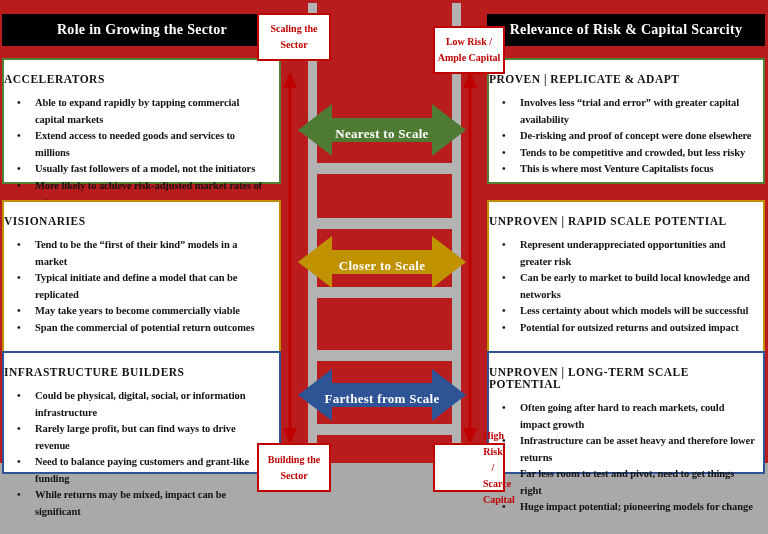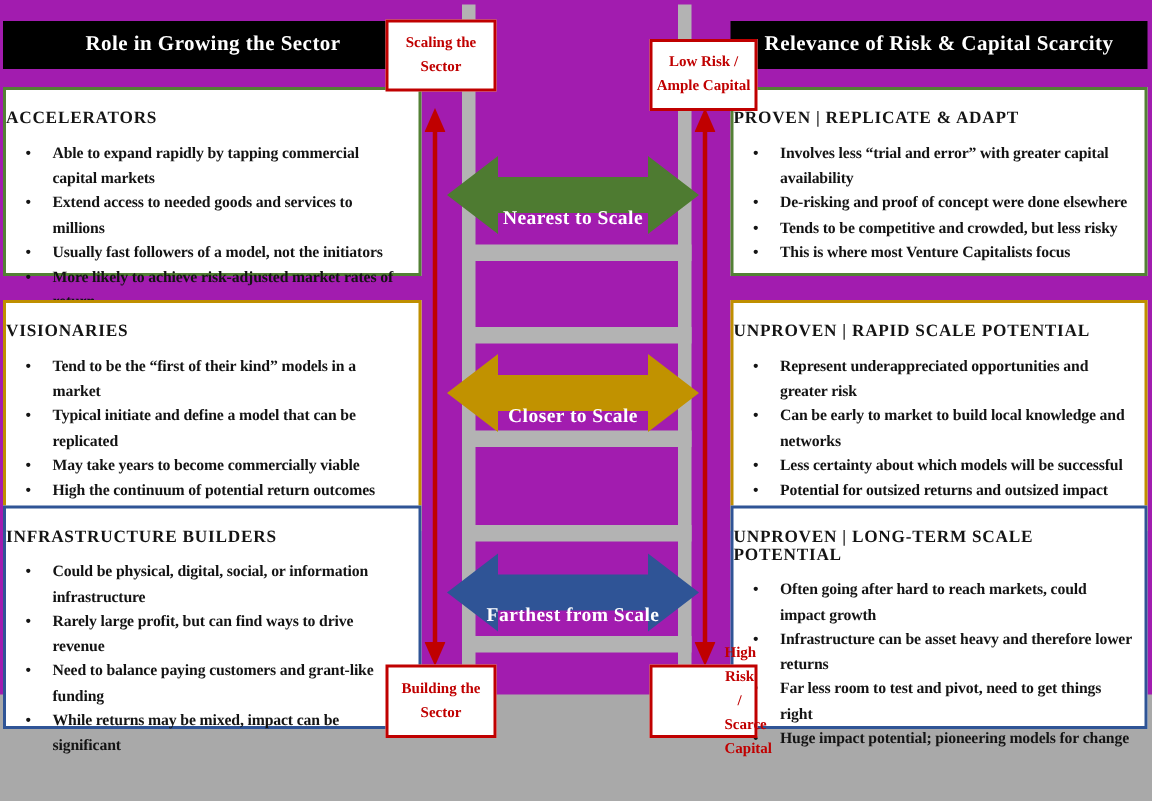--- a/index.html
+++ b/index.html
@@ -1,16 +1,16 @@
 <!DOCTYPE html>
 <html><head>
 <meta charset="utf-8">
 <style>
   html,body{margin:0;padding:0;background:#fff;}
-  .stage{position:relative;width:768px;height:534px;background:#a21caf;
+  .stage{position:relative;width:768px;height:534px;background:#b91c1c;
          font-family:"Liberation Serif", serif;overflow:hidden;}
 
   
   .gray-band{position:absolute;left:0;top:463px;width:768px;height:71px;background:#a9a9a9;}
 
   
   .rail,.rung{position:absolute;background:#b3b3b3;}
   .rail{width:9px;top:3px;height:460px;}
   .rail.left{left:308px;} .rail.right{left:452px;}
   .rung{left:308px;width:153px;height:11px;}
@@ -23,32 +23,32 @@
 
   
   .panel{position:absolute;background:#fff;border:2px solid #000;box-sizing:border-box;}
   .panel.green{border-color:#538135;}
   .panel.gold{border-color:#bf8f00;}
   .panel.blue{border-color:#2f5496;}
   .col-left{left:2px;width:279px;}
   .col-right{left:487px;width:278px;}
   .row1{top:58px;height:126px;}
   .row2{top:200px;height:154px;}
-  .row3{top:337px;height:149px;}
+  .row3{top:351px;height:123px;}
   .panel-title{margin-top:13px;font-weight:bold;font-size:11.5px;
                letter-spacing:.5px;color:#141414;}
   .panel ul{list-style:none;margin:10px 0 0 0;padding:0;}
   .panel li{position:relative;padding:0 8px 0 31px;font-size:10.5px;font-weight:bold;
             line-height:16.5px;color:#141414;letter-spacing:-0.1px;}
   .panel li::before{content:"•";position:absolute;left:13px;}
 
   
   .h-arrow{position:absolute;left:298px;width:168px;height:58px;}
   .h-arrow svg{position:absolute;left:0;top:0;}
-  .h-arrow .lbl{position:absolute;left:0;top:15px;width:168px;height:58px;display:flex;
+  .h-arrow .lbl{position:absolute;left:0;top:4px;width:168px;height:58px;display:flex;
                 align-items:center;justify-content:center;color:#fff;font-weight:bold;
                 font-size:13px;letter-spacing:.3px;}
   .h-arrow.a1{top:101px;} .h-arrow.a2{top:233px;} .h-arrow.a3{top:366px;}
 
   
   .v-arrow{position:absolute;top:72px;width:14px;height:372px;}
   .v-arrow.left{left:283px;} .v-arrow.right{left:463px;}
 
   
   .red-note{position:absolute;background:#fff;border:2px solid #c00000;box-sizing:border-box;
@@ -88,21 +88,21 @@
       <li>More likely to achieve risk-adjusted market rates of return</li>
     </ul>
   </div>
 
   <div class="panel gold col-left row2">
     <div class="panel-title">VISIONARIES</div>
     <ul>
       <li>Tend to be the “first of their kind” models in a market</li>
       <li>Typical initiate and define a model that can be replicated</li>
       <li>May take years to become commercially viable</li>
-      <li>High the continuum of potential return outcomes</li>
+      <li>Span the commercial of potential return outcomes</li>
     </ul>
   </div>
 
   <div class="panel blue col-left row3">
     <div class="panel-title">INFRASTRUCTURE BUILDERS</div>
     <ul>
       <li>Could be physical, digital, social, or information infrastructure</li>
       <li>Rarely large profit, but can find ways to drive revenue</li>
       <li>Need to balance paying customers and grant-like funding</li>
       <li>While returns may be mixed, impact can be significant</li>

